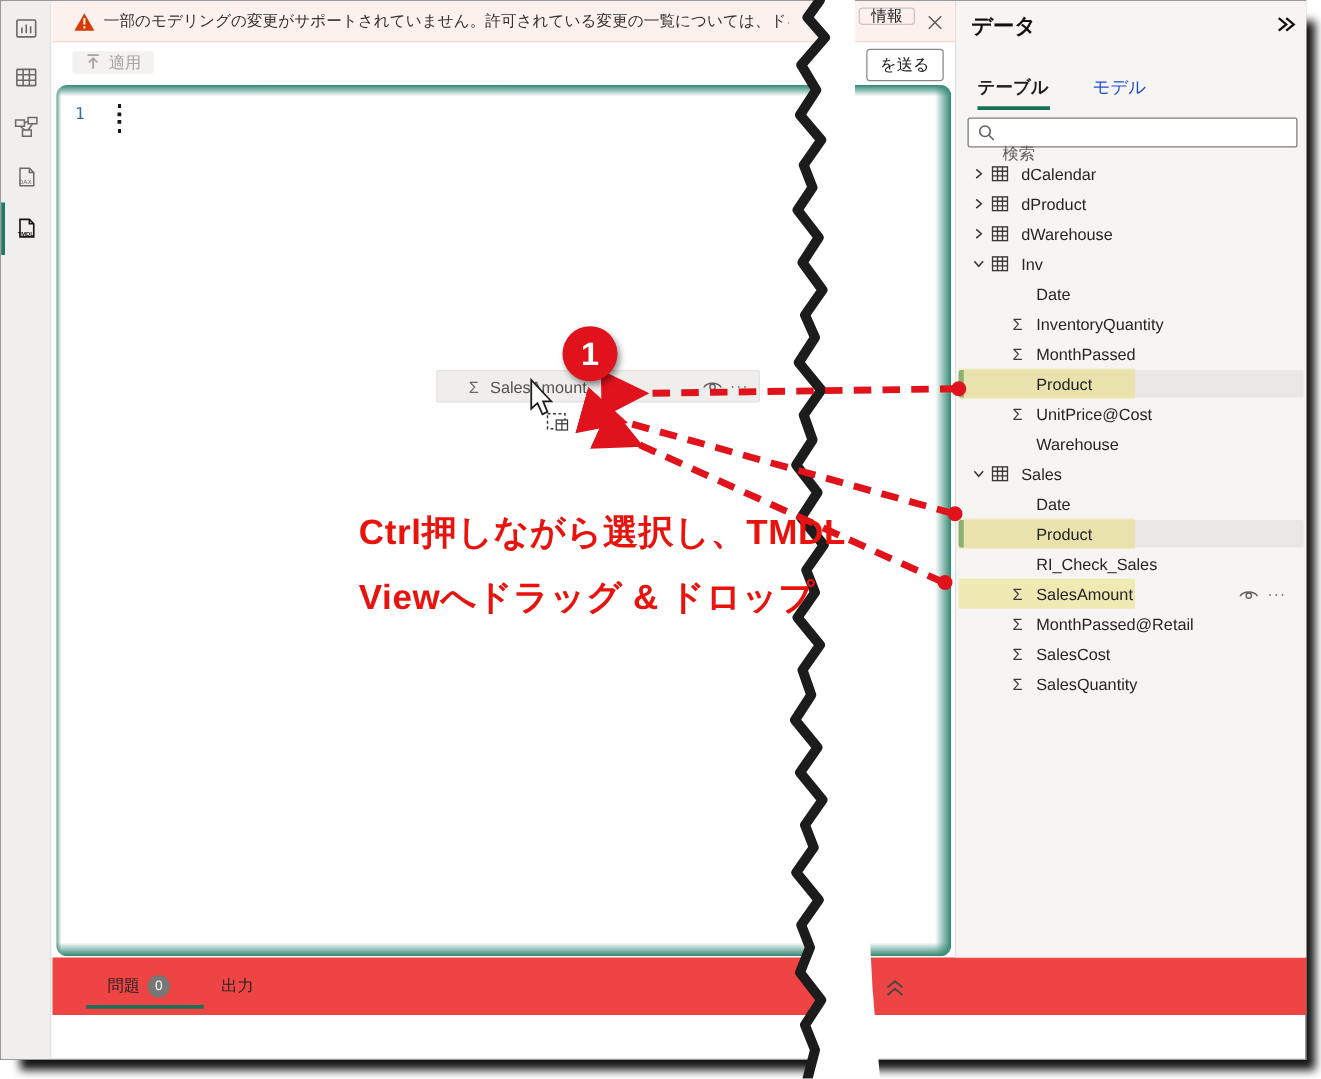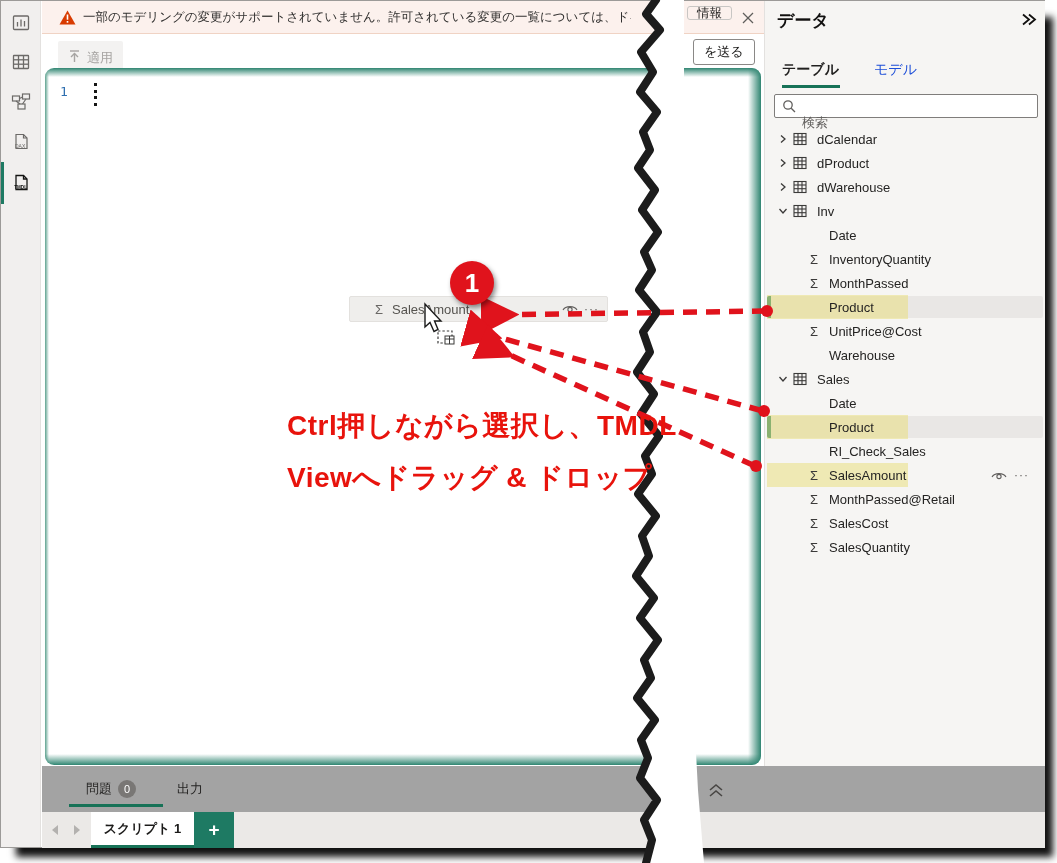--- a/index.html
+++ b/index.html
@@ -18,39 +18,39 @@
 
   
   .banner { left:41px; top:0; width:722px; height:33px; background:#fcf1ed; border-bottom:1px solid #f0d3c4; }
   .banner-text { position:absolute; left:41px; top:8px; width:548px; overflow:hidden; white-space:nowrap; font-size:12.5px; color:#323130; }
   .warn-tri { position:absolute; left:17px; top:9px; }
   .info-btn { position:absolute; left:645px; top:5px; height:14px; padding:0 9px; border:1px solid #c8c6c4; border-radius:3px; font-size:12.5px; color:#252423; display:flex; align-items:center; background:transparent; cursor:pointer; }
   .close-x { position:absolute; left:697px; top:8px; width:18px; height:18px; color:#605e5c; cursor:pointer; }
 
   
   .toolbar { left:41px; top:33px; width:722px; height:34px; background:#fff; }
-  .apply-btn { position:absolute; left:16px; top:7px; height:33px; padding:0 10px; background:#f3f2f1; border:none; border-radius:2px; color:#a6a4a2; font-size:13px; display:flex; align-items:center; gap:6px; cursor:default; }
+  .apply-btn { position:absolute; left:16px; top:7px; height:18px; padding:0 10px; background:#f3f2f1; border:none; border-radius:2px; color:#a6a4a2; font-size:13px; display:flex; align-items:center; gap:6px; cursor:default; }
   .send-btn { position:absolute; left:651px; top:5px; height:26px; padding:0 10px; background:#fff; border:1px solid #8a8886; border-radius:3px; font-size:13px; color:#1b1a19; display:flex; align-items:center; cursor:pointer; }
 
   
   .editor { left:44px; top:67px; width:716px; height:697px; border-radius:9px; overflow:hidden; background:#fff; }
   .ed-top    { position:absolute; left:0; top:0; width:100%; height:9px;  background:linear-gradient(to bottom,#2f8571,rgba(255,255,255,0)); }
   .ed-left   { position:absolute; left:0; top:0; width:4px;  height:100%; background:linear-gradient(to right,#5ea28f,rgba(255,255,255,0)); }
   .ed-right  { position:absolute; right:0; top:0; width:13px; height:100%; background:linear-gradient(to left,#2f8571,rgba(255,255,255,0)); }
   .ed-bottom { position:absolute; left:0; bottom:0; width:100%; height:11px; background:linear-gradient(to top,#2f8571,rgba(255,255,255,0)); }
   .line-no { position:absolute; left:15px; top:16px; font-family:"DejaVu Sans Mono","Liberation Mono",monospace; font-size:13px; color:#2f6fb0; }
   .drop-caret { position:absolute; left:49px; top:15px; height:23px; border-left:3px dotted #161615; }
 
   
   .chip { left:349px; top:296px; width:259px; height:26px; background:#efeeec; border:1px solid #e3e1de; border-radius:2px; display:flex; align-items:center; font-size:13px; color:#55534f; }
   .chip .sigma { margin-left:25px; margin-right:9px; color:#6a6866; font-size:13px; }
   .chip-icons { position:absolute; right:8px; top:0; height:100%; display:flex; align-items:center; gap:6px; color:#605e5c; }
 
   
-  .problems { left:41px; top:765px; width:1003px; height:46px; background:#a3a3a3; }
+  .problems { left:41px; top:765px; width:1003px; height:46px; background:#ef4444; }
   .ptab { position:absolute; top:14px; font-size:13px; color:#252423; display:flex; align-items:center; gap:6px; cursor:pointer; }
   .ptab .badge { width:18px; height:18px; border-radius:50%; background:#797775; color:#fff; font-size:11px; display:flex; align-items:center; justify-content:center; }
   .p-underline { position:absolute; left:27px; top:38px; width:94px; height:3px; }
   .collapse { position:absolute; left:664px; top:15px; width:22px; height:20px; color:#484644; cursor:pointer; }
 
   
   .tabbar { left:41px; top:811px; width:1003px; height:36px; background:#ebe9e7; }
   .nav-arrow { position:absolute; top:10px; width:14px; height:16px; color:#b3b1af; cursor:default; }
   .script-tab { position:absolute; left:49px; top:0; width:103px; height:36px; background:#fff; border-bottom:3px solid #177257; display:flex; align-items:center; justify-content:center; font-size:13px; font-weight:bold; color:#1b1a19; cursor:pointer; }
   .add-tab { position:absolute; left:152px; top:0; width:40px; height:36px; border:none; color:#fff; font-size:19px; font-weight:bold; cursor:pointer; }
@@ -184,34 +184,20 @@
         <span>出力</span>
       </div>
       <span class="collapse">
         <svg width="20" height="19" viewBox="0 0 20 19" fill="none" stroke="currentColor" stroke-width="1.6">
             <polyline points="4,9 10,4 16,9"></polyline>
             <polyline points="4,15 10,10 16,15"></polyline>
           </svg>
       </span>
     </div>
 
-    <div class="tabbar abs">
-      <span class="nav-arrow" style="left:8px">
-        <svg width="10" height="12" viewBox="0 0 10 12" fill="currentColor">
-            <polygon points="8,1 2,6 8,11"></polygon>
-          </svg>
-      </span>
-      <span class="nav-arrow" style="left:30px">
-        <svg width="10" height="12" viewBox="0 0 10 12" fill="currentColor">
-            <polygon points="2,1 8,6 2,11"></polygon>
-          </svg>
-      </span>
-      <div class="script-tab">スクリプト 1</div>
-      <button class="add-tab" style="background: rgb(30, 122, 99);">+</button>
-    </div>
 
     <div class="datapanel abs">
       <div class="dp-title">データ</div>
       <span class="dp-collapse">
         <svg width="18" height="17" viewBox="0 0 18 17" fill="none" stroke="currentColor" stroke-width="1.8">
             <polyline points="3,3.5 9,8.5 3,13.5"></polyline>
             <polyline points="9,3.5 15,8.5 9,13.5"></polyline>
           </svg>
       </span>
       <div class="dp-tab active" style="left:17px">テーブル</div>

